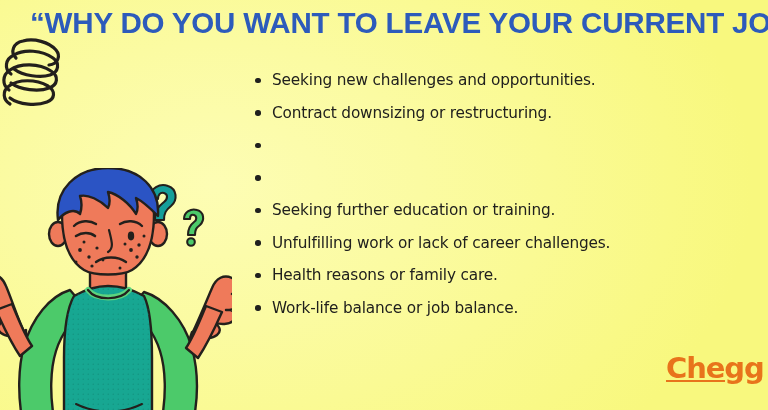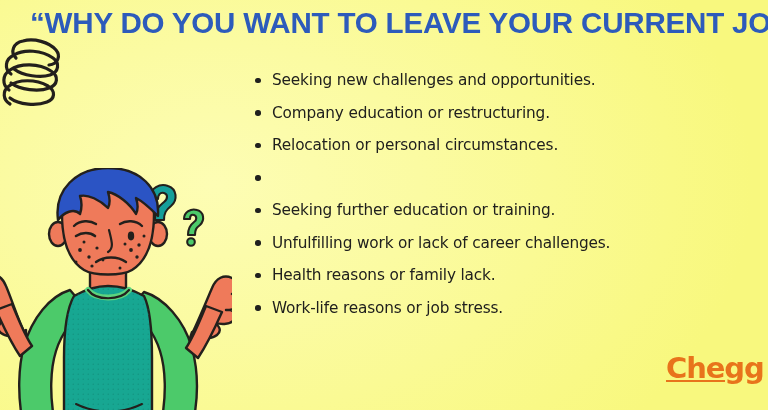--- a/index.html
+++ b/index.html
@@ -210,42 +210,41 @@
     </g>
   </svg>
 
   <ul id="bullet-list">
     <li>
       <span class="bullet-dot"></span>
       <span>Seeking new challenges and opportunities.</span>
     </li>
     <li>
       <span class="bullet-dot"></span>
-      <span>Company education or restructuring.</span>
-    </li>
-    <li>
-      <span class="bullet-dot"></span>
-      <span>Relocation or personal circumstances.</span>
+      <span>Contract downsizing or restructuring.</span>
+    </li>
+    <li>
+      <span class="bullet-dot"></span>
     </li>
     <li>
       <span class="bullet-dot"></span>
     </li>
     <li>
       <span class="bullet-dot"></span>
       <span>Seeking further education or training.</span>
     </li>
     <li>
       <span class="bullet-dot"></span>
       <span>Unfulfilling work or lack of career challenges.</span>
     </li>
     <li>
       <span class="bullet-dot"></span>
-      <span>Health reasons or family lack.</span>
-    </li>
-    <li>
-      <span class="bullet-dot"></span>
-      <span>Work-life reasons or job stress.</span>
+      <span>Health reasons or family care.</span>
+    </li>
+    <li>
+      <span class="bullet-dot"></span>
+      <span>Work-life balance or job balance.</span>
     </li>
   </ul>
 
   <div id="chegg-logo">Chegg</div>
 
 </div>
 
 </body></html>

